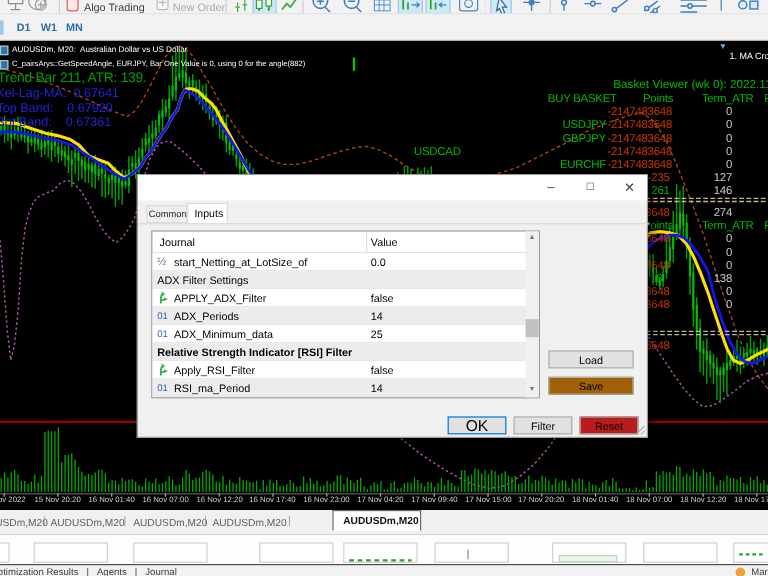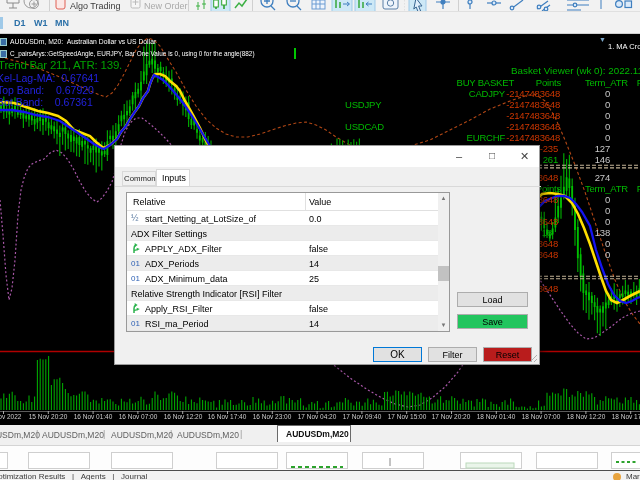--- a/index.html
+++ b/index.html
@@ -136,26 +136,26 @@
 <div class="ct" style="left:-3px;top:62px;font-size:10.5px;color:#2222dd;">Bot Band:&nbsp;&nbsp;&nbsp;&nbsp;0.67361</div>
 <div class="ct" style="left:599px;top:2px;color:#7ba7c9;font-size:7px;">▼</div>
 <div class="ct" style="left:608px;top:8px;font-size:7.5px;color:#fff;">1. MA Cros</div>
 </div>
 <div class="ab" style="left:0;top:0;width:640px;height:425px;pointer-events:none;">
 <div class="ct" style="left:511px;top:65px;font-size:9.8px;color:#00b800;">Basket Viewer (wk 0): 2022.11</div>
 <div class="ct" style="left:354px;top:77px;width:160px;text-align:right;font-size:9.5px;letter-spacing:-0.2px;color:#00b800;">BUY BASKET</div>
       <div class="ct" style="left:401px;top:77px;width:160px;text-align:right;font-size:9.5px;letter-spacing:-0.2px;color:#00b800;">Points</div>
       <div class="ct" style="left:468px;top:77px;width:160px;text-align:right;font-size:9.5px;letter-spacing:-0.2px;color:#00b800;">Term_ATR</div>
       <div class="ct" style="left:483px;top:77px;width:160px;text-align:right;font-size:9.5px;letter-spacing:-0.2px;color:#00b800;">P</div>
-<div class="ct" style="left:345px;top:88px;width:160px;text-align:right;font-size:9.5px;letter-spacing:-0.2px;color:#00b800;">CADJPY</div>
       <div class="ct" style="left:400px;top:88px;width:160px;text-align:right;font-size:9.5px;letter-spacing:-0.2px;color:#cc3600;">-2147483648</div>
       <div class="ct" style="left:450px;top:88px;width:160px;text-align:right;font-size:9.5px;letter-spacing:-0.2px;color:#c8c8c8;">0</div>
-<div class="ct" style="left:345px;top:99px;width:160px;font-size:9.5px;letter-spacing:-0.2px;color:#00b800;">USDJPY</div>
+<div class="ct" style="left:345px;top:99px;width:160px;text-align:right;font-size:9.5px;letter-spacing:-0.2px;color:#00b800;">USDJPY</div>
       <div class="ct" style="left:400px;top:99px;width:160px;text-align:right;font-size:9.5px;letter-spacing:-0.2px;color:#cc3600;">-2147483648</div>
       <div class="ct" style="left:450px;top:99px;width:160px;text-align:right;font-size:9.5px;letter-spacing:-0.2px;color:#c8c8c8;">0</div>
+<div class="ct" style="left:345px;top:110px;width:160px;text-align:right;font-size:9.5px;letter-spacing:-0.2px;color:#00b800;">GBPJPY</div>
       <div class="ct" style="left:400px;top:110px;width:160px;text-align:right;font-size:9.5px;letter-spacing:-0.2px;color:#cc3600;">-2147483648</div>
       <div class="ct" style="left:450px;top:110px;width:160px;text-align:right;font-size:9.5px;letter-spacing:-0.2px;color:#c8c8c8;">0</div>
 <div class="ct" style="left:345px;top:121px;width:160px;text-align:left;font-size:9.5px;letter-spacing:-0.2px;color:#00b800;">USDCAD</div>
       <div class="ct" style="left:400px;top:121px;width:160px;text-align:right;font-size:9.5px;letter-spacing:-0.2px;color:#cc3600;">-2147483648</div>
       <div class="ct" style="left:450px;top:121px;width:160px;text-align:right;font-size:9.5px;letter-spacing:-0.2px;color:#c8c8c8;">0</div>
 <div class="ct" style="left:345px;top:132px;width:160px;text-align:right;font-size:9.5px;letter-spacing:-0.2px;color:#00b800;">EURCHF</div>
       <div class="ct" style="left:400px;top:132px;width:160px;text-align:right;font-size:9.5px;letter-spacing:-0.2px;color:#cc3600;">-2147483648</div>
       <div class="ct" style="left:450px;top:132px;width:160px;text-align:right;font-size:9.5px;letter-spacing:-0.2px;color:#c8c8c8;">0</div>
 <div class="ct" style="left:398px;top:143px;width:160px;text-align:right;font-size:9.5px;letter-spacing:-0.2px;color:#cc3600;">-235</div>
       <div class="ct" style="left:450px;top:143px;width:160px;text-align:right;font-size:9.5px;letter-spacing:-0.2px;color:#c8c8c8;">127</div>
@@ -236,21 +236,21 @@
 <div class="ct" style="left:374px;top:4px;font-size:10px;color:#444;">□</div>
 <div class="ct" style="left:405px;top:4px;font-size:11px;color:#444;">✕</div>
 </div>
 <div class="ct" style="left:7px;top:25px;width:34px;height:15px;background:#f0f0f0;border:1px solid #d9d9d9;"></div>
 <div class="ct" style="left:9px;top:28px;font-size:7.8px;color:#222;">Common</div>
 <div class="ct" style="left:41px;top:23px;width:34px;height:17px;background:#fff;border:1px solid #d9d9d9;border-bottom:none;"></div>
 <div class="ct" style="left:47px;top:27px;font-size:8.8px;color:#000;">Inputs</div>
 <div class="ab" style="left:0px;top:40px;width:426px;height:0px;border-top:1px solid #d9d9d9;"></div>
 <div class="ab" style="left:11px;top:46px;width:324px;height:140px;background:#fff;border:1px solid #999;overflow:hidden;">
 <div class="ab" style="left:178px;top:0;width:1px;height:140px;background:#e0e0e0;"></div>
-<div class="ct" style="left:6px;top:4px;font-size:9px;color:#000;">Relative</div>
+<div class="ct" style="left:6px;top:4px;font-size:9px;color:#000;">Journal</div>
 <div class="ct" style="left:182px;top:4px;font-size:9px;color:#000;">Value</div>
 <div class="ab" style="left:0;top:17px;width:324px;height:1px;background:#e0e0e0;"></div>
 <div class="ab" style="left:0;top:18px;width:324px;height:15px;background:#fff;border-bottom:1px solid #e8e8e8;">
 <div class="ct" style="left:4px;top:2px;font-size:9px;color:#5a7aa0;">½</div>
 <div class="ct" style="left:18px;top:2.5px;font-size:9px;color:#000;">start_Netting_at_LotSize_of</div>
 <div class="ct" style="left:182px;top:2.5px;font-size:9px;color:#000;">0.0</div>
 </div>
 <div class="ab" style="left:0;top:33px;width:324px;height:15px;background:#ececec;border-bottom:1px solid #e8e8e8;">
 <div class="ct" style="left:4px;top:2.5px;font-size:9px;color:#000;">ADX Filter Settings</div>
 </div>
@@ -267,21 +267,21 @@
 <div class="ab" style="left:0;top:63px;width:324px;height:15px;background:#ececec;border-bottom:1px solid #e8e8e8;">
 <div class="ct" style="left:4px;top:3px;font-size:8px;color:#2f62b5;">01</div>
 <div class="ct" style="left:18px;top:2.5px;font-size:9px;color:#000;">ADX_Periods</div>
 <div class="ct" style="left:182px;top:2.5px;font-size:9px;color:#000;">14</div>
 </div>
 <div class="ab" style="left:0;top:78px;width:324px;height:15px;background:#fff;border-bottom:1px solid #e8e8e8;">
 <div class="ct" style="left:4px;top:3px;font-size:8px;color:#2f62b5;">01</div>
 <div class="ct" style="left:18px;top:2.5px;font-size:9px;color:#000;">ADX_Minimum_data</div>
 <div class="ct" style="left:182px;top:2.5px;font-size:9px;color:#000;">25</div>
 </div>
-<div class="ab" style="left:0;top:93px;width:324px;height:15px;background:#ececec;border-bottom:1px solid #e8e8e8;">
+<div class="ab" style="left:0;top:93px;width:324px;height:15px;background:#ececec;border-bottom:1px solid #e8e8e8;font-weight:bold;">
 <div class="ct" style="left:4px;top:2.5px;font-size:9px;color:#000;">Relative Strength Indicator [RSI] Filter</div>
 </div>
 <div class="ab" style="left:0;top:108px;width:324px;height:15px;background:#fff;border-bottom:1px solid #e8e8e8;">
 <svg class="ab" width="13" height="13" style="left:4px;top:1px">
             <path d="M3 11 V6.5 Q3 4 4.5 3.3" stroke="#2bb24c" fill="none" stroke-width="1.5"></path>
             <path d="M3.6 1 L6.6 2.9 L3.9 5 Z" fill="#2bb24c"></path>
             <path d="M3 8.4 Q4.8 8.2 5.8 7.6" stroke="#2bb24c" fill="none" stroke-width="1.3"></path>
             <path d="M5.6 5.7 L8.8 7.1 L5.9 8.8 Z" fill="#2bb24c"></path>
           </svg>
 <div class="ct" style="left:18px;top:2.5px;font-size:9px;color:#000;">Apply_RSI_Filter</div>
@@ -292,20 +292,20 @@
 <div class="ct" style="left:18px;top:2.5px;font-size:9px;color:#000;text-align:center;">RSI_ma_Period</div>
 <div class="ct" style="left:182px;top:2.5px;font-size:9px;color:#000;">14</div>
 </div>
 </div>
 <div class="ab" style="left:323px;top:47px;width:11px;height:138px;background:#f0f0f0;">
 <div class="ct" style="left:0;top:0;width:11px;height:11px;background:#f0f0f0;color:#777;font-size:6px;text-align:center;line-height:11px;">▲</div>
 <div class="ct" style="left:0;top:73px;width:11px;height:15px;background:#c2c2c2;"></div>
 <div class="ct" style="left:0;top:127px;width:11px;height:11px;background:#f0f0f0;color:#777;font-size:6px;text-align:center;line-height:11px;">▼</div>
 </div>
 <div class="ct" style="left:342px;top:146px;width:71px;height:15px;background:#e1e1e1;border:1px solid #adadad;font-size:9px;text-align:center;line-height:14px;">Load</div>
-<div class="ct" style="left:342px;top:168px;width:71px;height:15px;background:#22c55e;border:1px solid #adadad;font-size:9px;text-align:center;line-height:14px;">Save</div>
-<div class="ct" style="left:258px;top:201px;width:49px;height:15px;background:#e1e1e1;border:1px solid #0078d7;font-size:10px;text-align:center;line-height:14px;">OK</div>
+<div class="ct" style="left:342px;top:168px;width:71px;height:15px;background:#a16207;border:1px solid #adadad;font-size:9px;text-align:center;line-height:14px;">Save</div>
+<div class="ct" style="left:258px;top:201px;width:49px;height:15px;background:#e1e1e1;border:1px solid #0078d7;font-size:13px;text-align:center;line-height:14px;">OK</div>
 <div class="ct" style="left:313px;top:201px;width:49px;height:15px;background:#e1e1e1;border:1px solid #adadad;font-size:9px;text-align:center;line-height:14px;">Filter</div>
 <div class="ct" style="left:368px;top:201px;width:49px;height:15px;background:#b91c1c;border:1px solid #adadad;font-size:9px;text-align:center;line-height:14px;">Reset</div>
 <svg class="ab" width="10" height="10" style="right:1px;bottom:1px">
         <path d="M9 2 L2 9 M9 6 L6 9" stroke="#b0b0b0"></path>
       </svg>
 </div>
 </div>
 </body></html>

